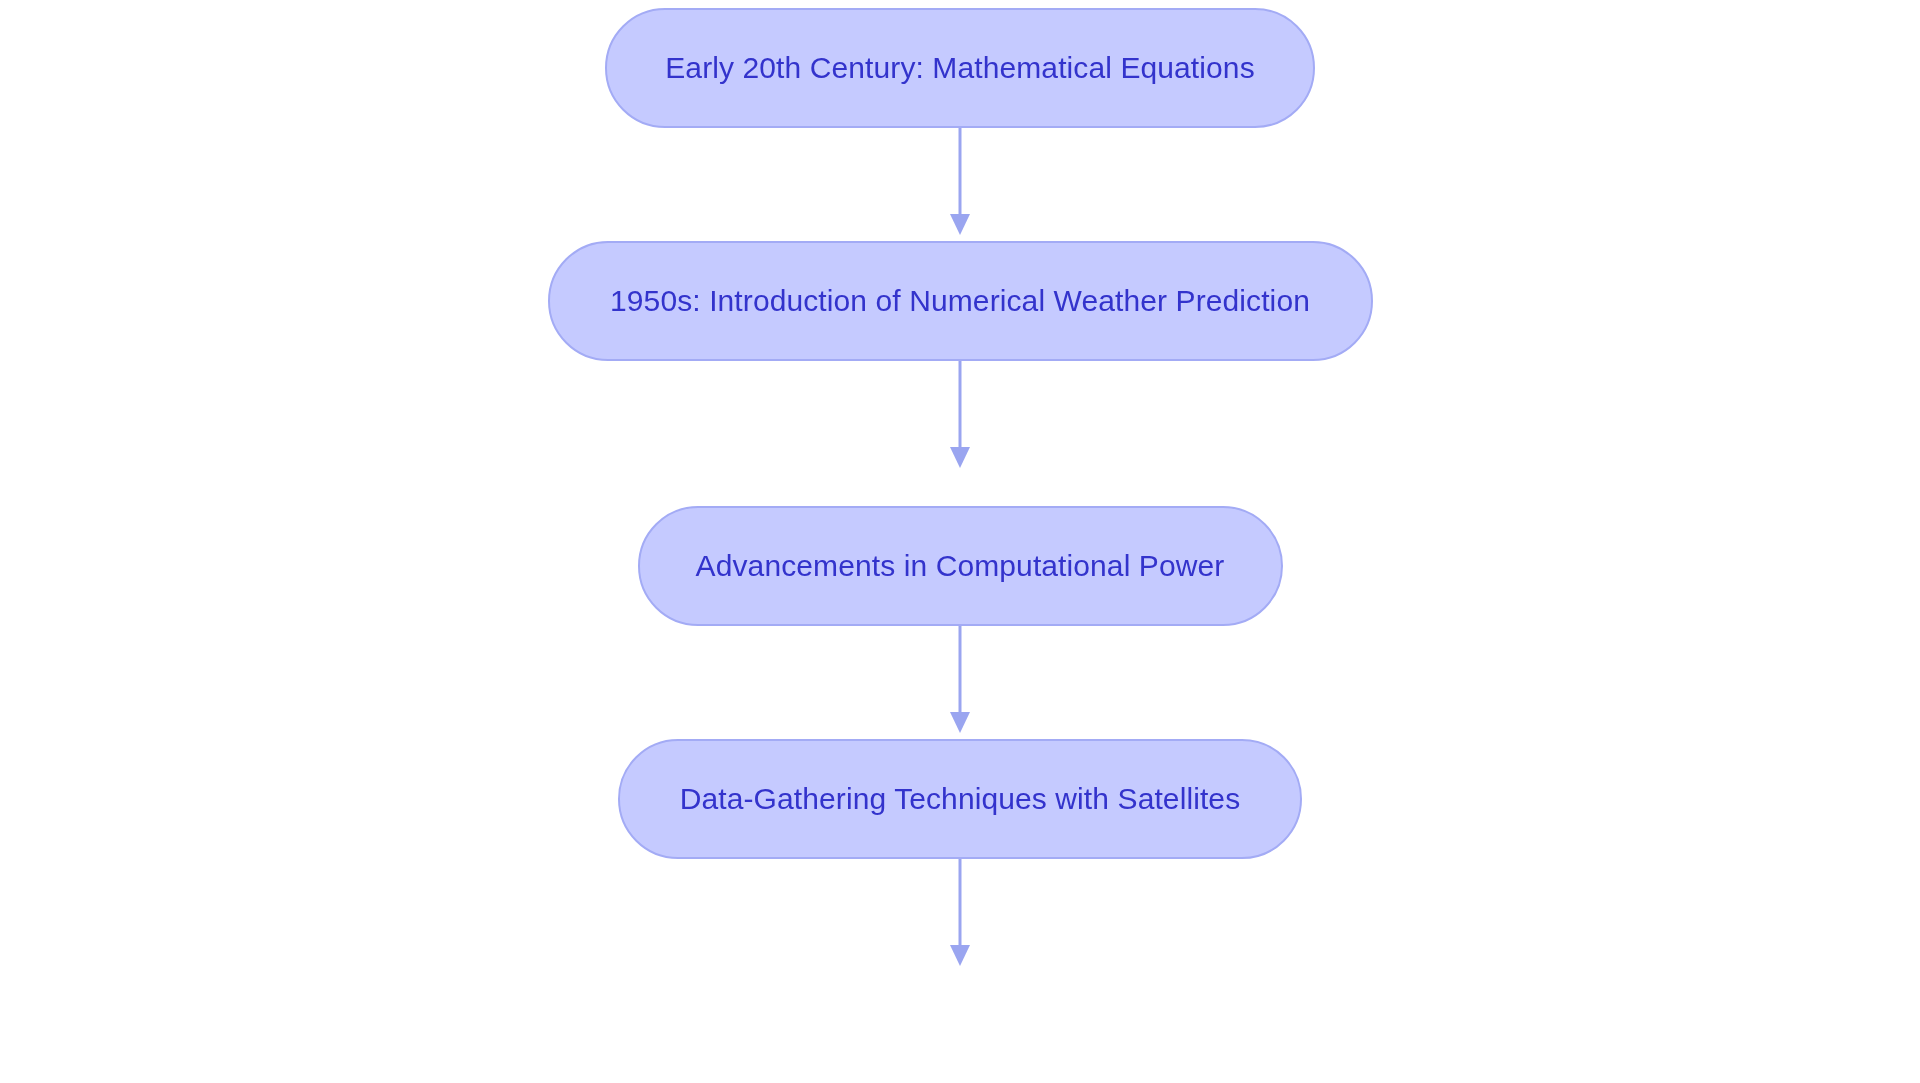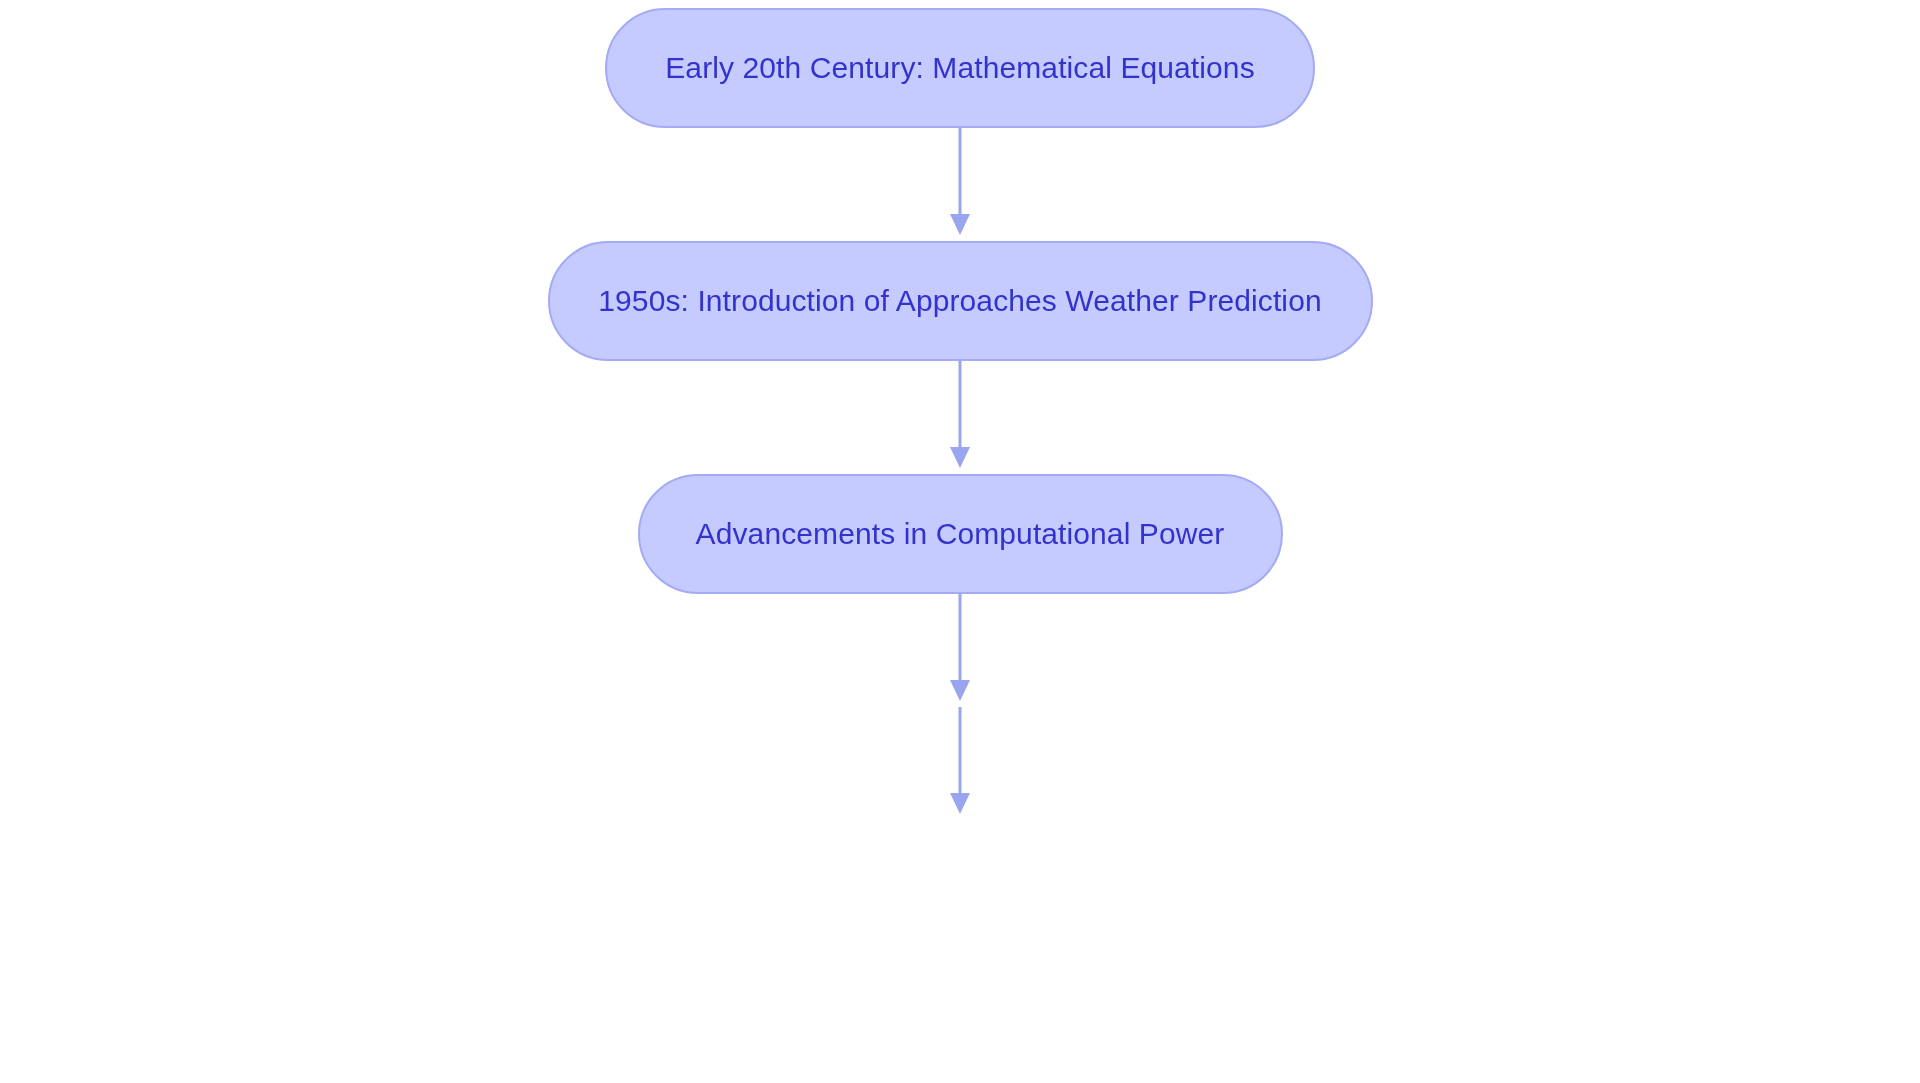--- a/index.html
+++ b/index.html
@@ -61,21 +61,21 @@
     stroke-width: 3;
     fill: none;
   }
   .conn-head {
     fill: #9aa5f0;
     stroke: none;
   }
   
   .n0 { width: 710px; }
   .n1 { width: 825px; }
-  .n2 { width: 645px; }
+  .n2 { width: 645px; margin-top: 32px; }
   .n3 { width: 684px; }
   .n4 { width: 545px; }
   .spacer-top { height: 8px; flex: 0 0 auto; }
 </style>
 </head>
 <body>
 
 <div id="canvas">
   <div class="flow-column">
 
@@ -84,37 +84,40 @@
     <div class="node n0">
       <span class="node-label">Early 20th Century: Mathematical Equations</span>
     </div>
 
     <svg class="connector" viewBox="0 0 40 113">
       <line class="conn-line" x1="20" y1="0" x2="20" y2="92"></line>
       <polygon class="conn-head" points="20,107 10,86 30,86"></polygon>
     </svg>
 
     <div class="node n1">
-      <span class="node-label">1950s: Introduction of Approaches Weather Prediction</span>
+      <span class="node-label">1950s: Introduction of Numerical Weather Prediction</span>
     </div>
 
     <svg class="connector" viewBox="0 0 40 113">
       <line class="conn-line" x1="20" y1="0" x2="20" y2="92"></line>
       <polygon class="conn-head" points="20,107 10,86 30,86"></polygon>
     </svg>
 
     <div class="node n2">
       <span class="node-label">Advancements in Computational Power</span>
     </div>
 
     <svg class="connector" viewBox="0 0 40 113">
       <line class="conn-line" x1="20" y1="0" x2="20" y2="92"></line>
       <polygon class="conn-head" points="20,107 10,86 30,86"></polygon>
     </svg>
 
+    <div class="node n3">
+      <span class="node-label">Data-Gathering Techniques with Satellites</span>
+    </div>
 
     <svg class="connector" viewBox="0 0 40 113">
       <line class="conn-line" x1="20" y1="0" x2="20" y2="92"></line>
       <polygon class="conn-head" points="20,107 10,86 30,86"></polygon>
     </svg>
 
 
   </div>
 </div>
 

